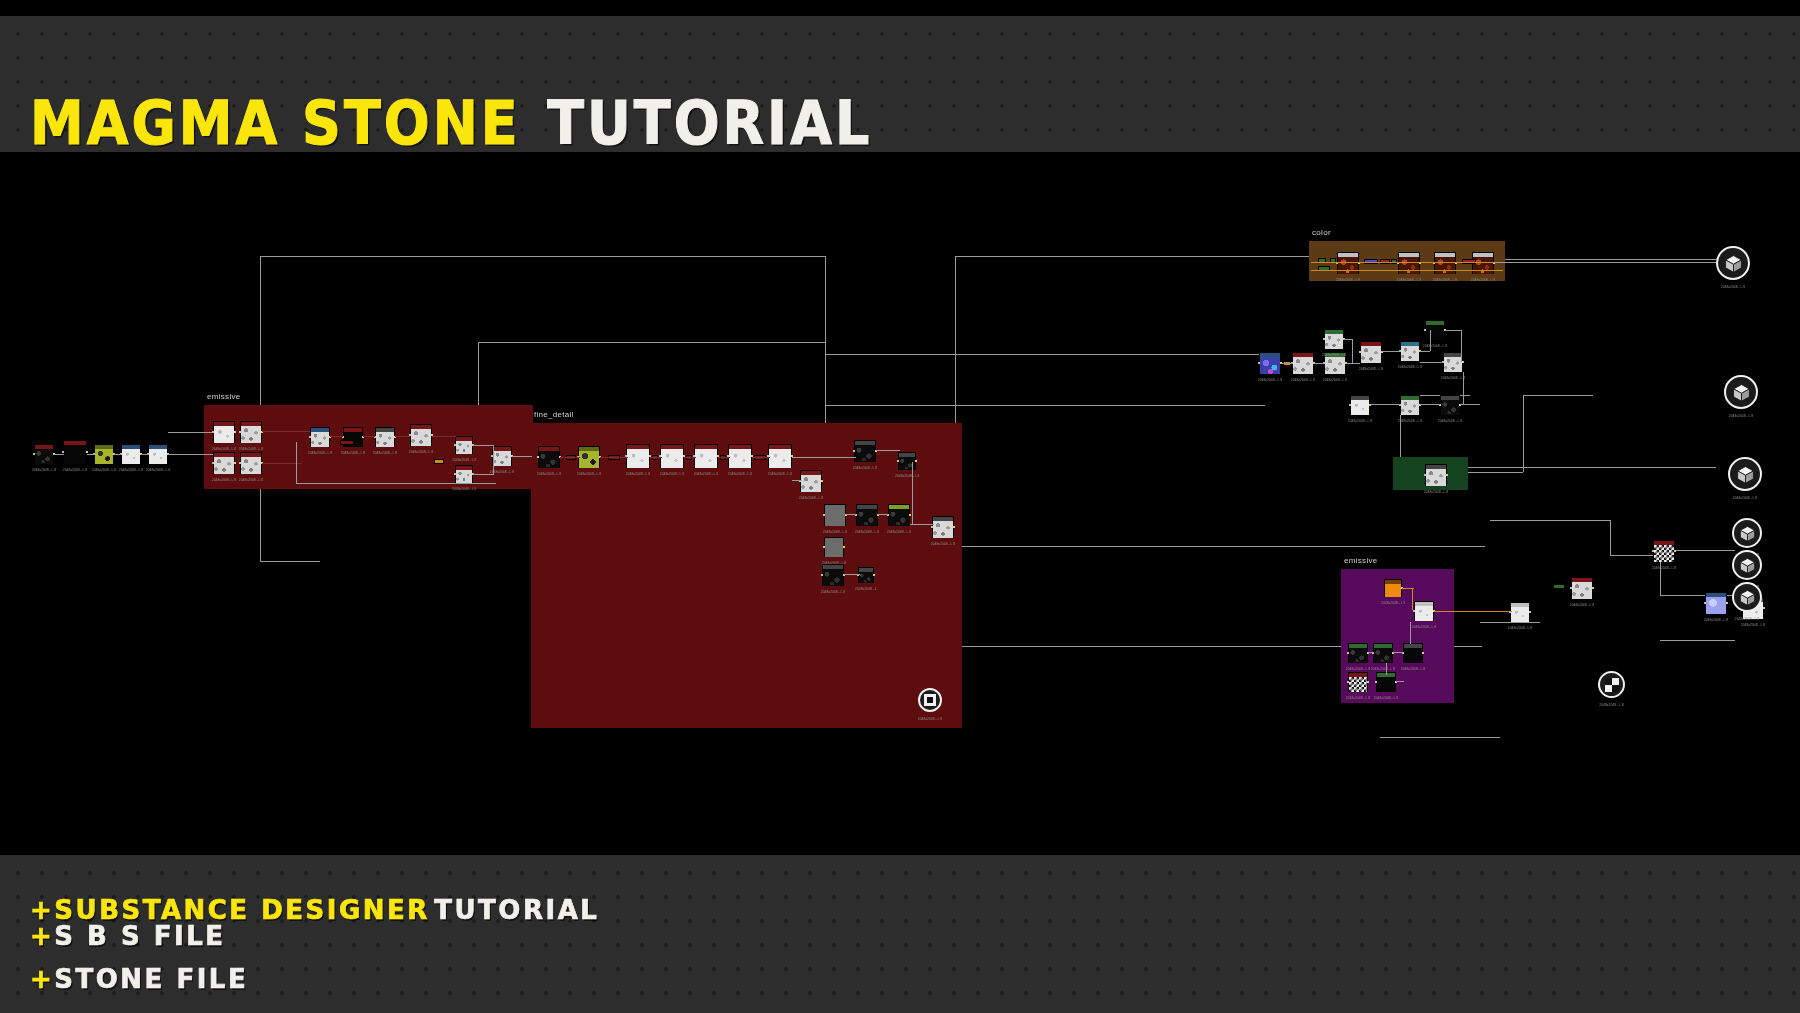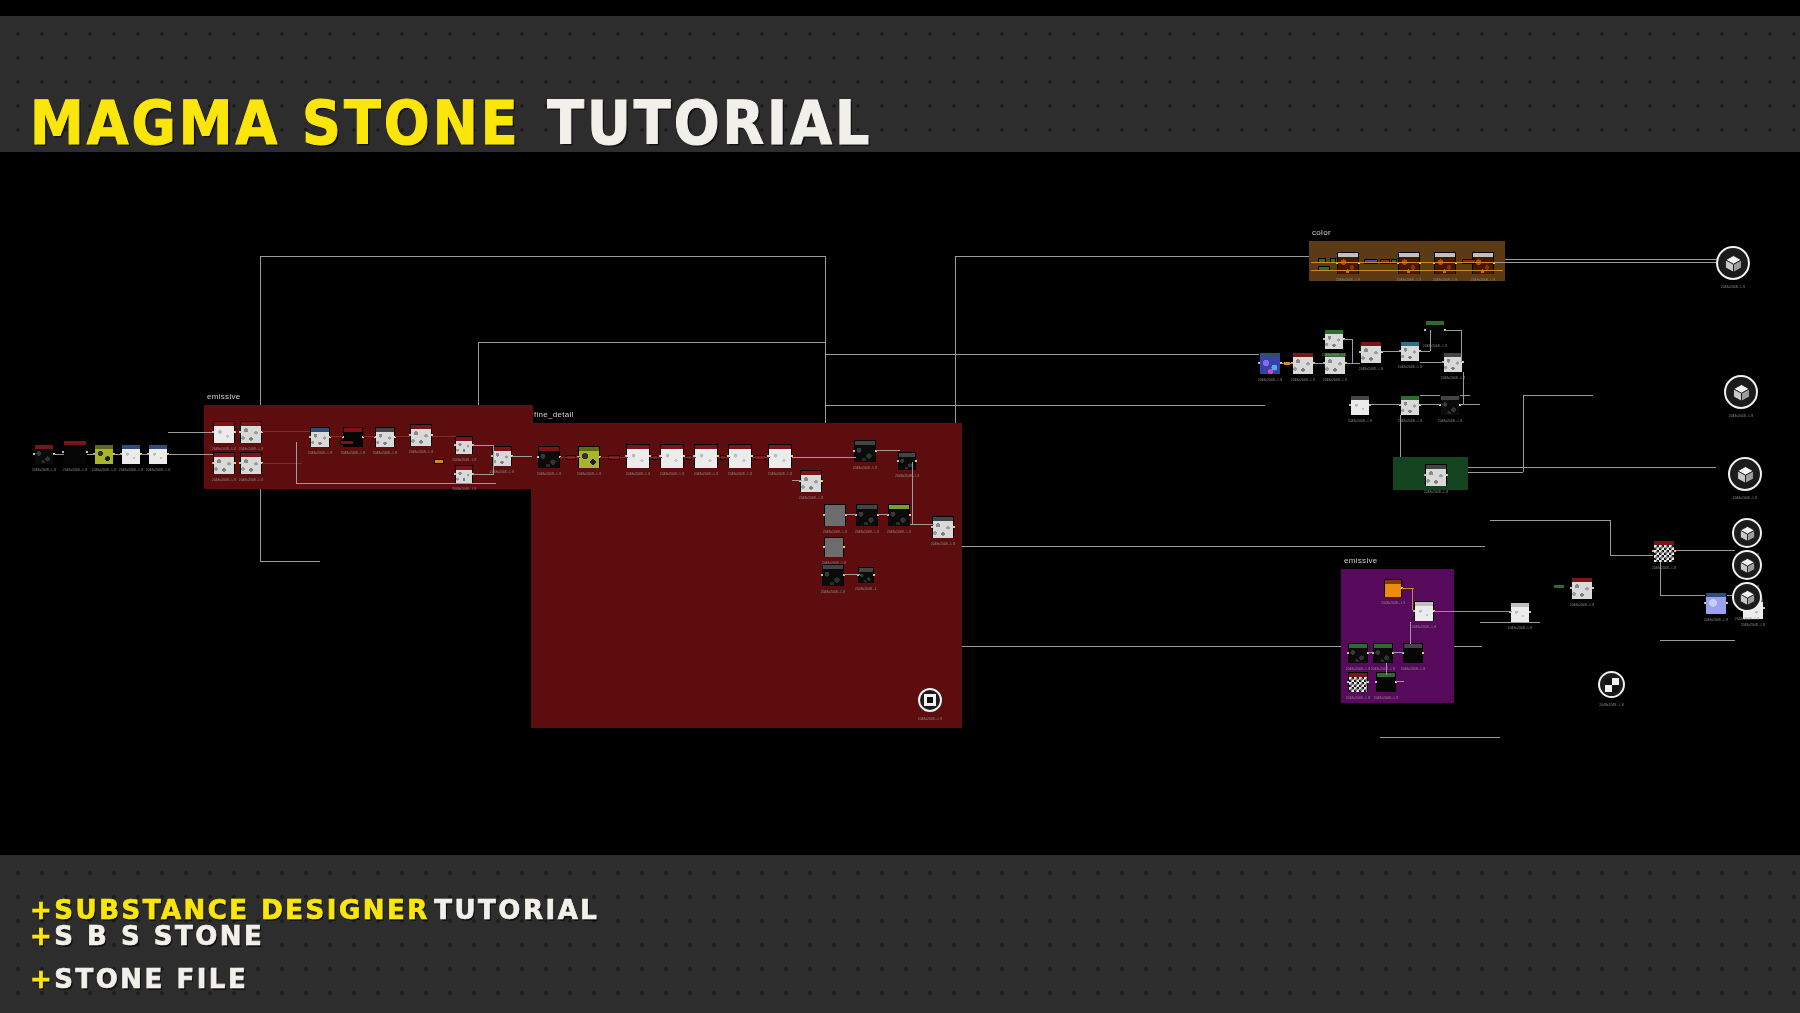--- a/index.html
+++ b/index.html
@@ -802,20 +802,20 @@
     </div>
 
   </div>
 
   <div class="band" id="footer-band">
     <div class="foot-line" id="foot-0" style="top:40px;">
       <span class="plus">+</span><span class="fy">SUBSTANCE DESIGNER</span>
       <span class="fw">TUTORIAL</span>
     </div>
     <div class="foot-line" id="foot-1" style="top:66px;">
-      <span class="plus">+</span><span class="fw">S B S STONE</span>
+      <span class="plus">+</span><span class="fw">S B S FILE</span>
     </div>
     <div class="foot-line" id="foot-2" style="top:109px;">
       <span class="plus">+</span><span class="fw">STONE FILE</span>
     </div>
   </div>
 
 </div>
 
 </body></html>

